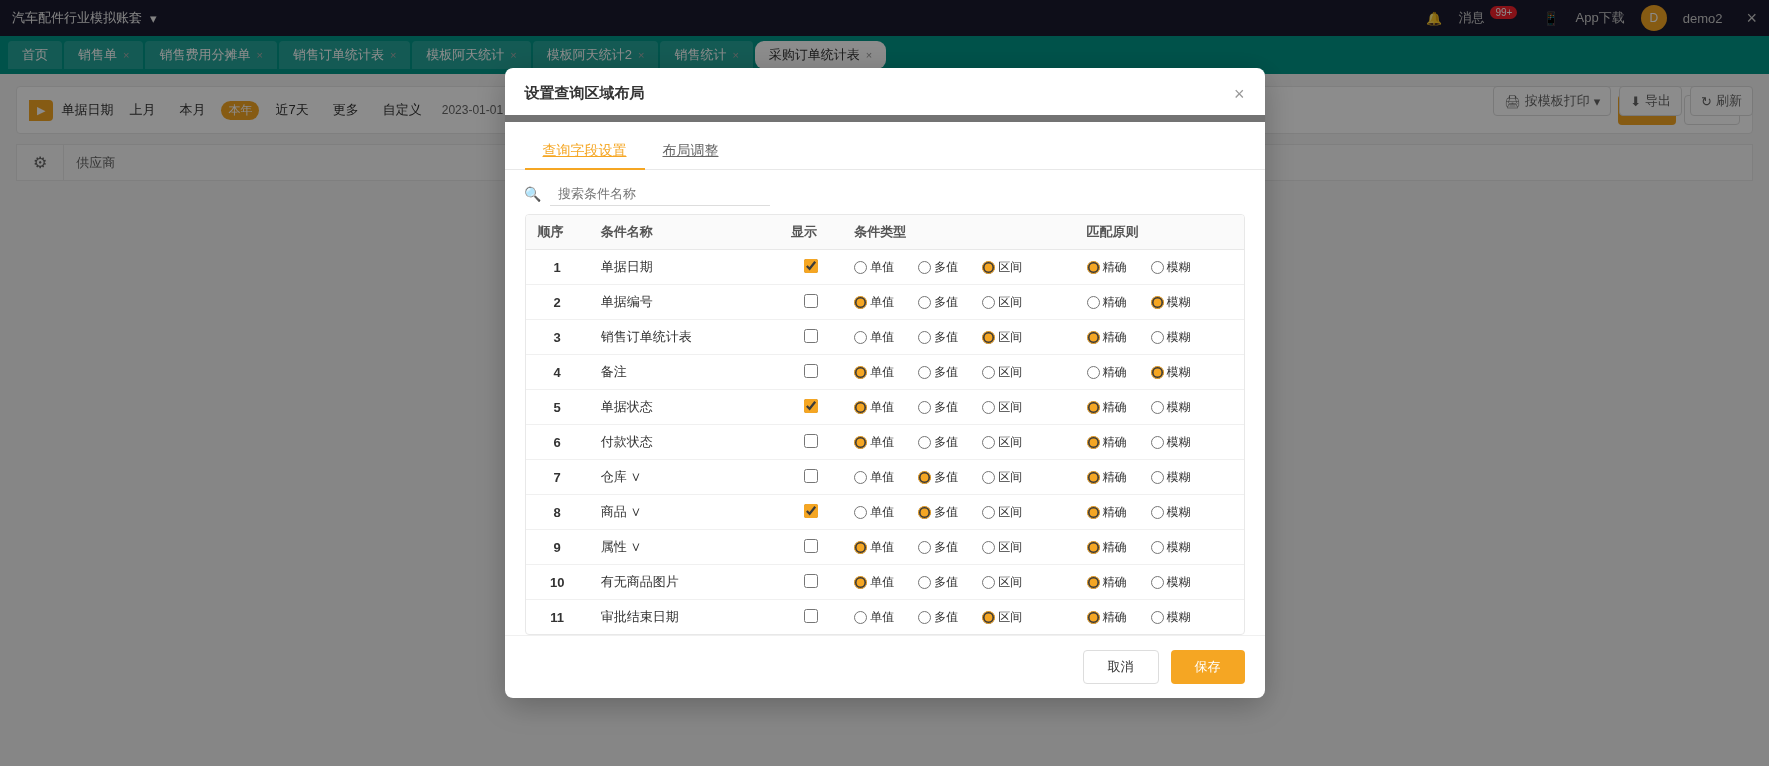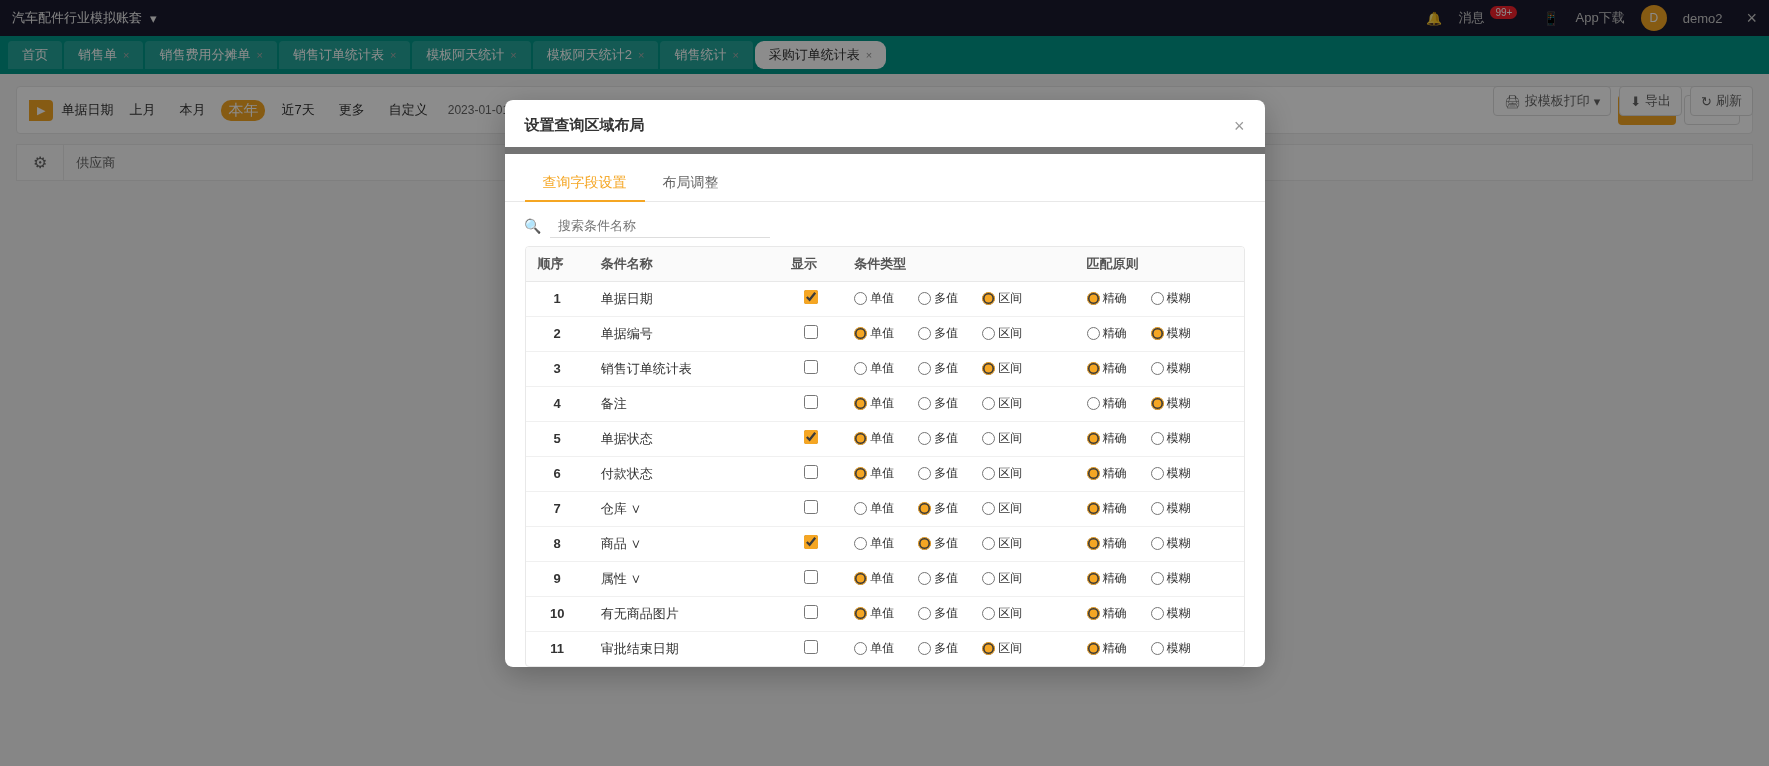--- a/index.html
+++ b/index.html
@@ -145,20 +145,21 @@
       border-bottom: 1px solid #e8e8e8;
       gap: 0;
     }
     .dialog-tab {
       padding: 8px 18px;
       cursor: pointer;
       font-size: 14px;
       color: #666;
       border-bottom: 2px solid transparent;
       margin-bottom: -1px;
+      text-decoration: underline;
     }
     .dialog-tab.active {
       color: #f5a623;
       border-bottom: 2px solid #f5a623;
       font-weight: 500;
     }
 
     
     .dialog-search {
       padding: 12px 20px 8px;
@@ -242,21 +243,21 @@
       background: #f5a623;
       color: #fff;
       border: none;
       border-radius: 4px;
       padding: 7px 24px;
       cursor: pointer;
       font-size: 13px;
     }
 
     
-    .badge-orange { background: #f5a623; color: #fff; border-radius: 10px; padding: 1px 7px; font-size: 15px; }
+    .badge-orange { background: #f5a623; color: #fff; border-radius: 10px; padding: 1px 7px; font-size: 12px; }
 
     
     .page-actions { position: absolute; top: 12px; right: 16px; display: flex; gap: 8px; align-items: center; }
     .action-btn { display: flex; align-items: center; gap: 4px; cursor: pointer; color: #666; font-size: 13px; padding: 5px 10px; border: 1px solid #ddd; border-radius: 4px; background: #fff; }
 
     
     .toggle-arrow { background: #f5a623; color: #fff; border-radius: 0 4px 4px 0; padding: 4px 8px; cursor: pointer; font-size: 11px; }
 
     
     .gear-icon { color: #666; cursor: pointer; padding: 4px; font-size: 16px; }
@@ -787,14 +788,18 @@
                       <label>模糊</label>
                     </div>
                   </div>
                 </td>
               </tr>
             </tbody>
         </table>
       </div>
     </div>
 
+    <div class="dialog-footer">
+      <button class="btn-cancel">取消</button>
+      <button class="btn-save">保存</button>
+    </div>
   </div>
 </div>
 
 </body></html>

